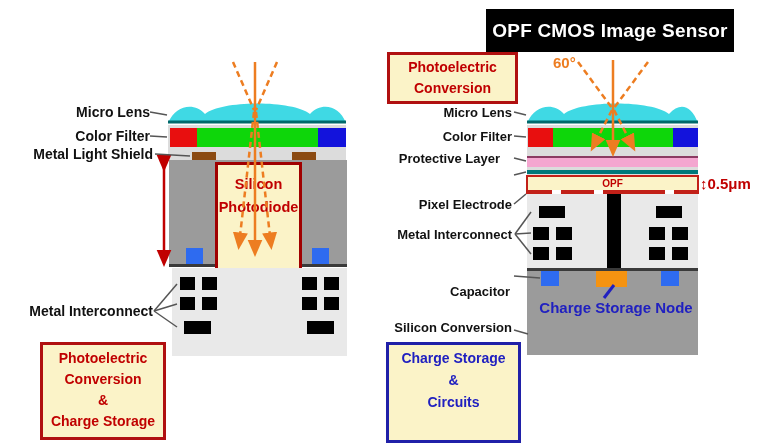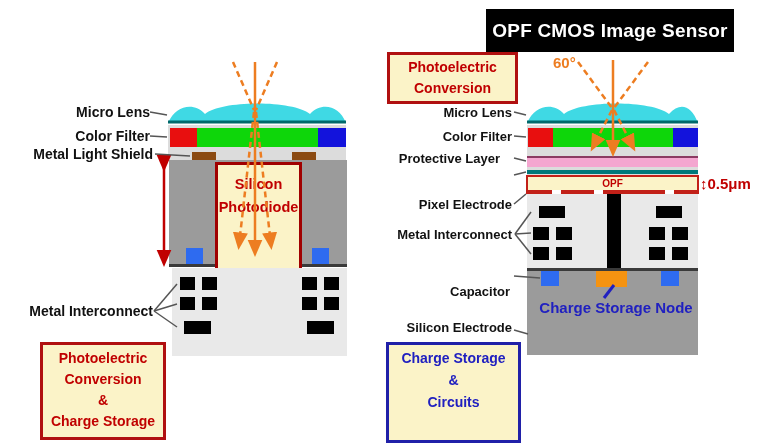--- a/index.html
+++ b/index.html
@@ -117,21 +117,21 @@
   <div class="layer" style="left:596px;top:271px;width:31px;height:16px;background:var(--node-orange)"></div>
 
   <div class="abs txt-blue" style="left:538px;top:299px;width:156px;text-align:center;font-weight:bold;font-size:15px">Charge Storage Node</div>
 
   <div class="lab lab-r" style="left:340px;top:105px;width:172px">Micro Lens</div>
   <div class="lab lab-r" style="left:340px;top:129px;width:172px">Color Filter</div>
   <div class="lab lab-r" style="left:328px;top:151px;width:172px">Protective Layer</div>
   <div class="lab lab-r" style="left:340px;top:197px;width:172px">Pixel Electrode</div>
   <div class="lab lab-r" style="left:340px;top:227px;width:172px">Metal Interconnect</div>
   <div class="lab lab-r" style="left:340px;top:284px;width:170px">Capacitor</div>
-  <div class="lab lab-r" style="left:340px;top:320px;width:172px">Silicon Electrode</div>
+  <div class="lab lab-r" style="left:340px;top:320px;width:172px">Silicon Conversion</div>
 
   <div class="cbox txt-blue" style="left:386px;top:342px;width:129px;height:93px;border:3px solid #2020A8;font-size:14px;line-height:22px;padding-top:2px">
     <div>Charge Storage</div>
     <div>&amp;</div>
     <div>Circuits</div>
   </div>
 
   <svg class="overlay" width="768" height="445" viewBox="0 0 768 445">
     <defs>
       <marker id="ah-o" markerWidth="9" markerHeight="9" refX="5" refY="3" orient="auto">

